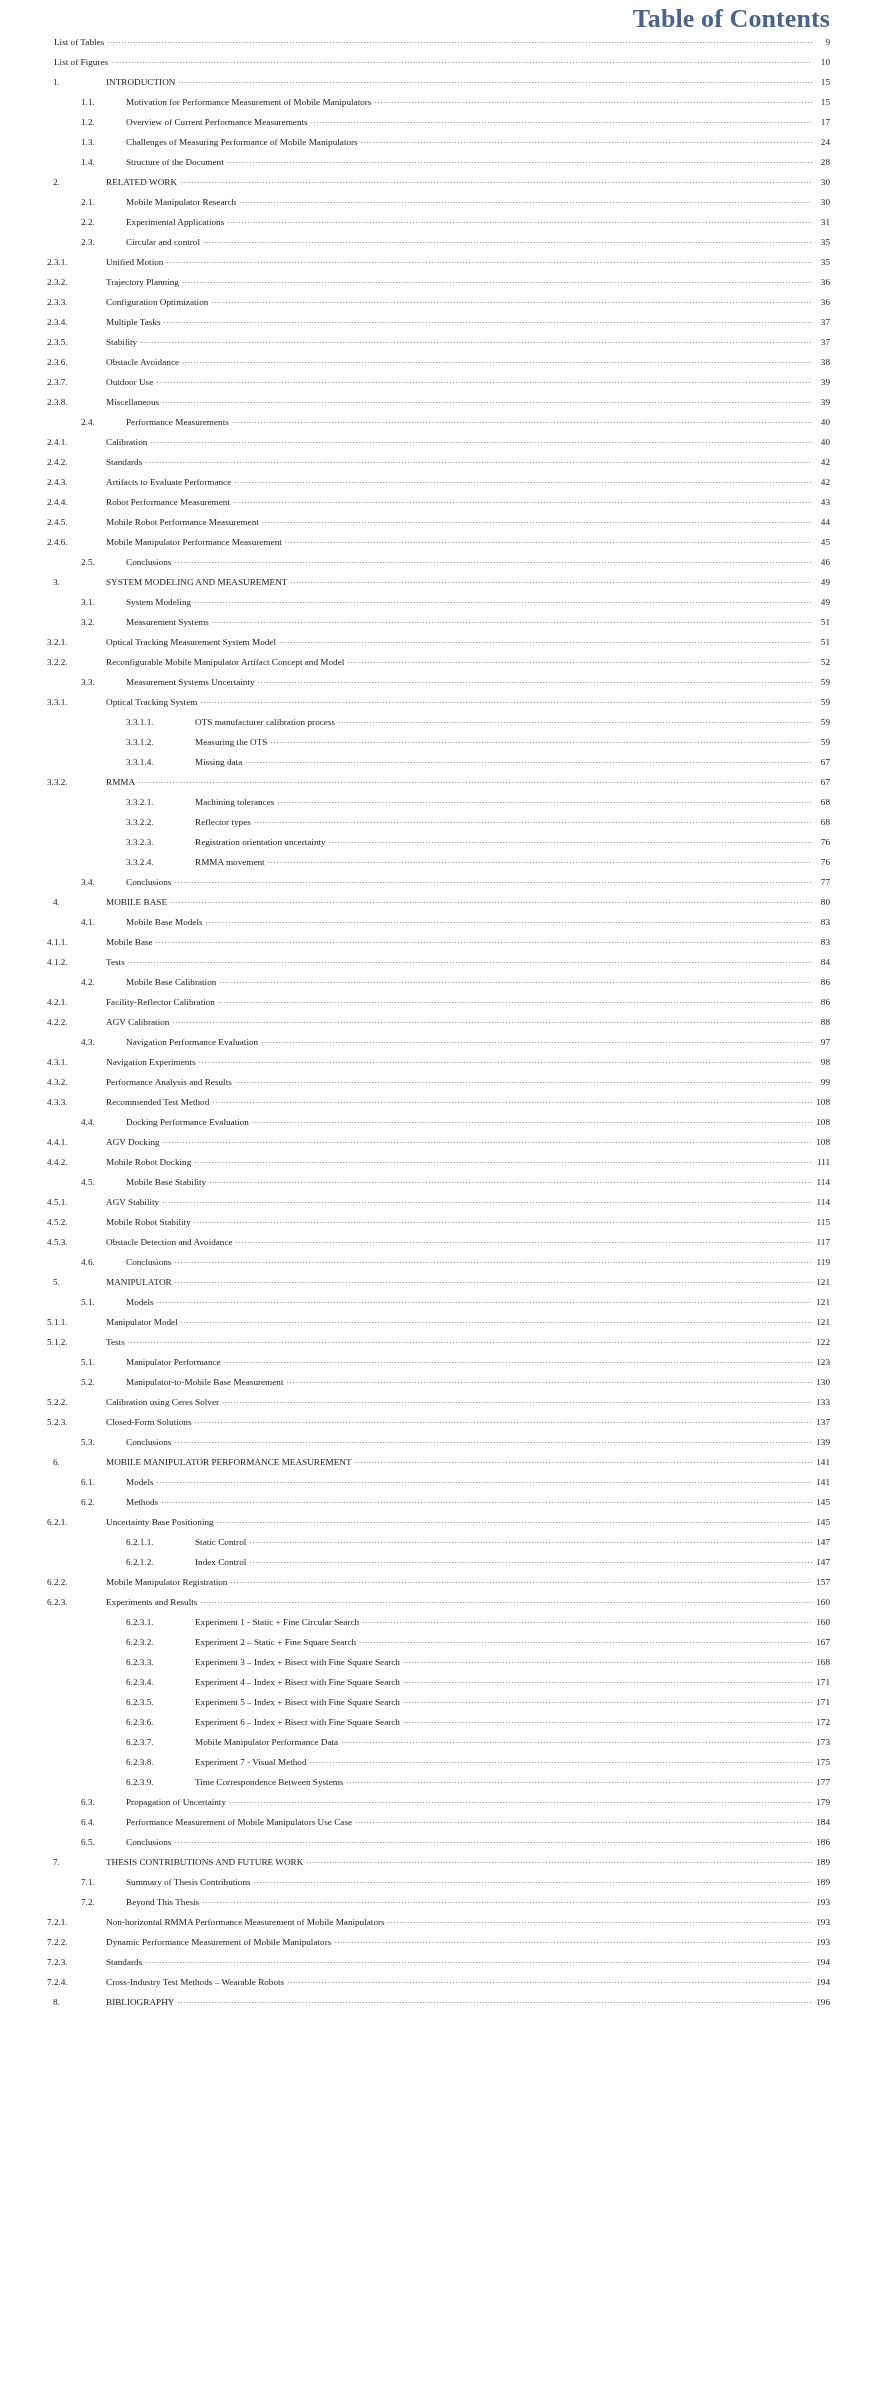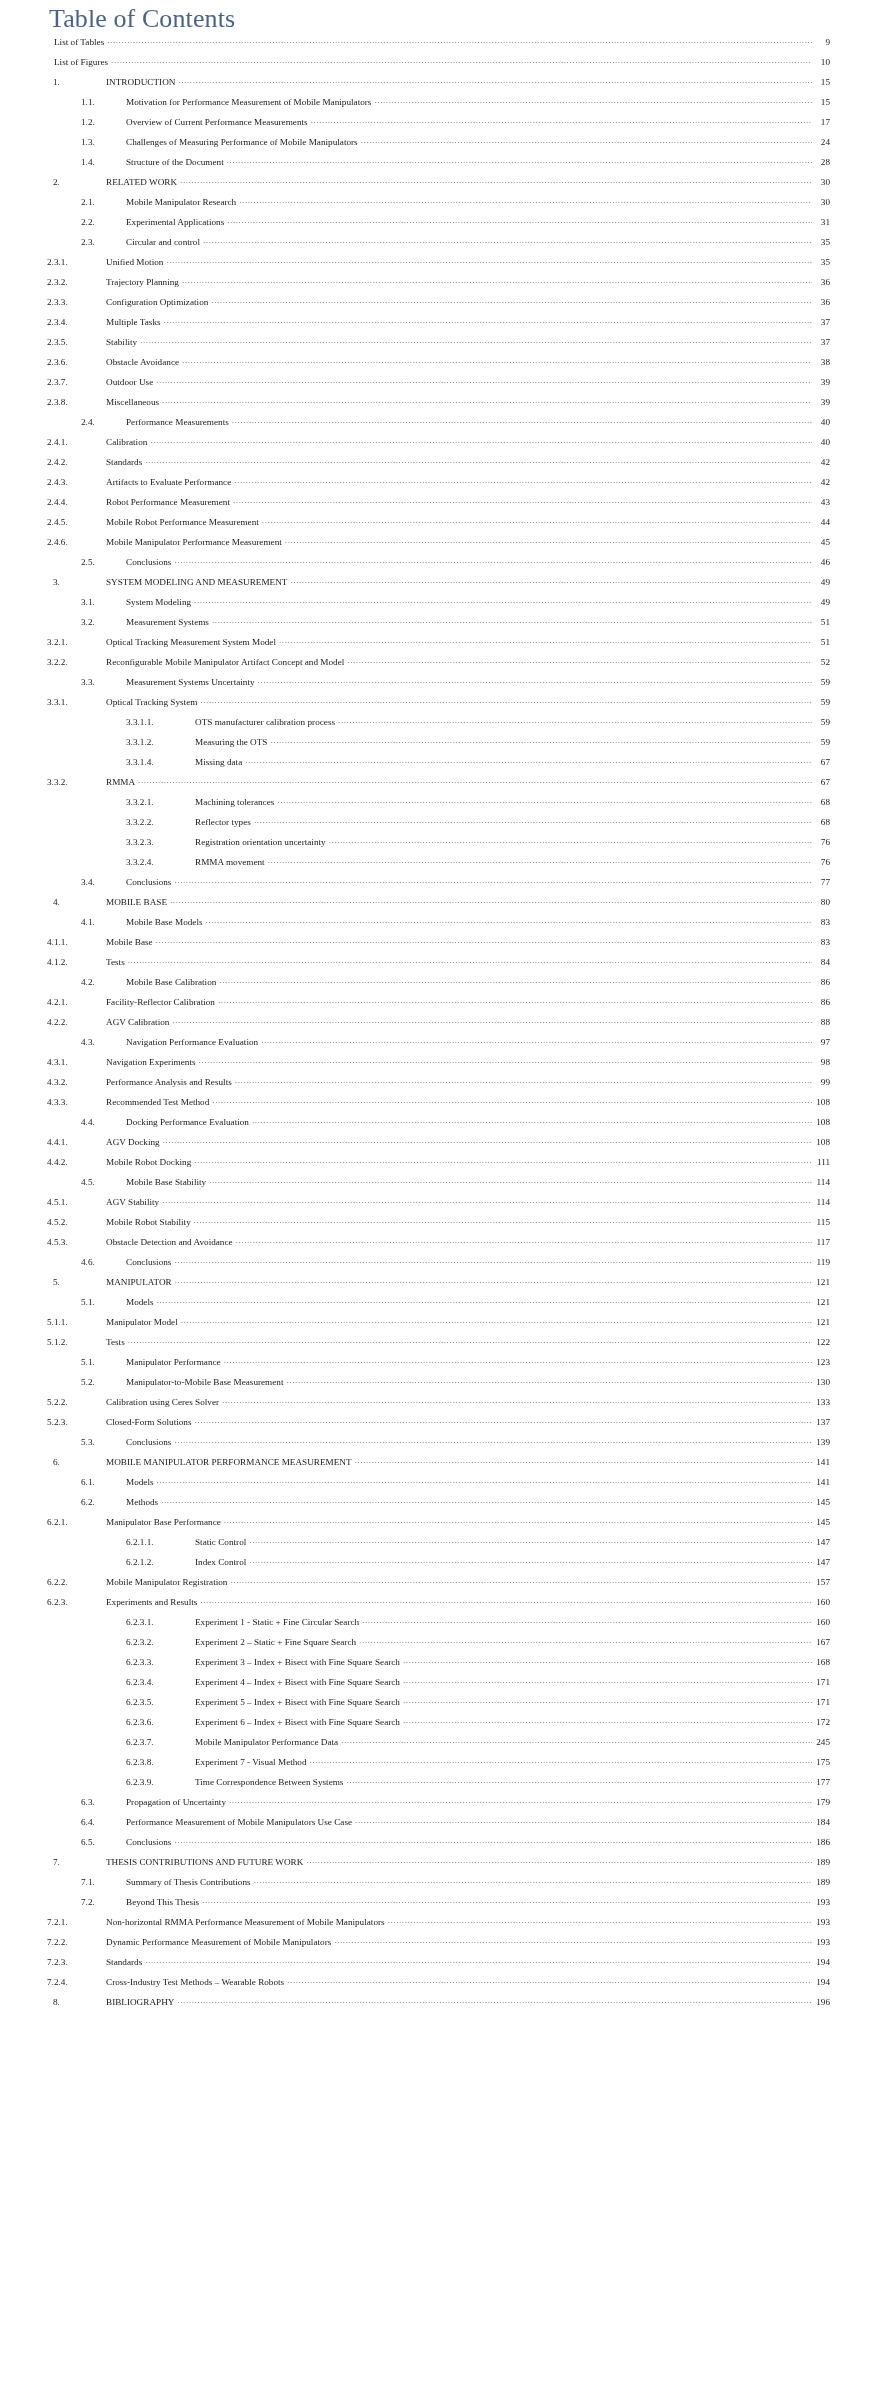--- a/index.html
+++ b/index.html
@@ -20,25 +20,26 @@
     width: 877px;
     height: 2400px;
     box-sizing: border-box;
     padding: 0 47px 0 47px;
   }
 
   .toc-title {
     font-family: "Liberation Serif", "DejaVu Serif", serif;
     font-size: 26px;
     line-height: 30px;
-    font-weight: normal;
+    font-weight: bold;
     color: #48638f;
     margin: 0;
     padding: 4px 0 2px 2px;
     letter-spacing: 0.1px;
+    text-align: right;
   }
 
   #toc-list {
     margin: 0;
     padding: 0;
     list-style: none;
   }
 
   .toc-row {
     display: flex;
@@ -550,21 +551,21 @@
         <span class="toc-page-no">141</span>
       </li>
       <li class="toc-row lvl-2">
         <span class="toc-num">6.2.</span>
         <span class="toc-label">Methods</span>
         <span class="toc-leader"></span>
         <span class="toc-page-no">145</span>
       </li>
       <li class="toc-row lvl-3">
         <span class="toc-num">6.2.1.</span>
-        <span class="toc-label">Manipulator Base Performance</span>
+        <span class="toc-label">Uncertainty Base Positioning</span>
         <span class="toc-leader"></span>
         <span class="toc-page-no">145</span>
       </li>
       <li class="toc-row lvl-4">
         <span class="toc-num">6.2.1.1.</span>
         <span class="toc-label">Static Control</span>
         <span class="toc-leader"></span>
         <span class="toc-page-no">147</span>
       </li>
       <li class="toc-row lvl-4">
@@ -618,21 +619,21 @@
       <li class="toc-row lvl-4">
         <span class="toc-num">6.2.3.6.</span>
         <span class="toc-label">Experiment 6 – Index + Bisect with Fine Square Search</span>
         <span class="toc-leader"></span>
         <span class="toc-page-no">172</span>
       </li>
       <li class="toc-row lvl-4">
         <span class="toc-num">6.2.3.7.</span>
         <span class="toc-label">Mobile Manipulator Performance Data</span>
         <span class="toc-leader"></span>
-        <span class="toc-page-no">245</span>
+        <span class="toc-page-no">173</span>
       </li>
       <li class="toc-row lvl-4">
         <span class="toc-num">6.2.3.8.</span>
         <span class="toc-label">Experiment 7 - Visual Method</span>
         <span class="toc-leader"></span>
         <span class="toc-page-no">175</span>
       </li>
       <li class="toc-row lvl-4">
         <span class="toc-num">6.2.3.9.</span>
         <span class="toc-label">Time Correspondence Between Systems</span>

